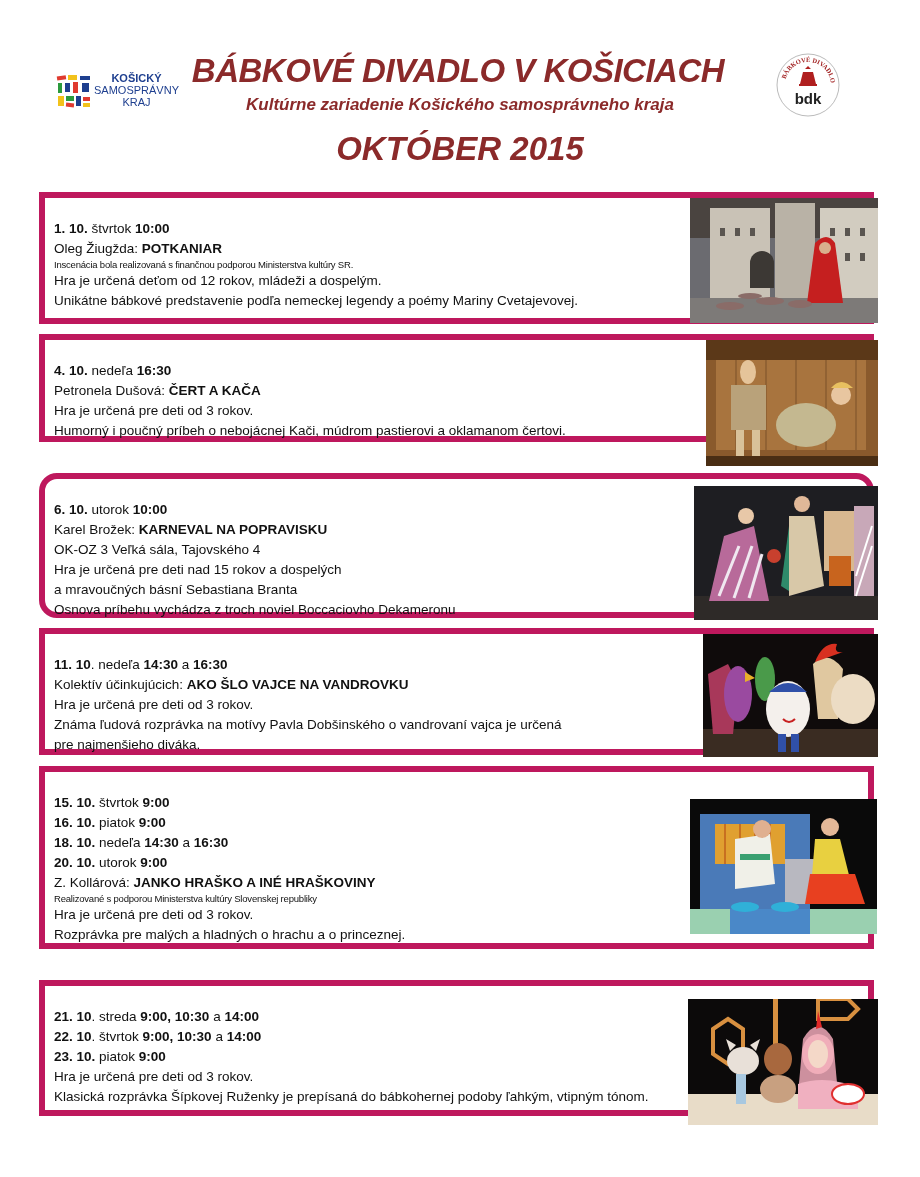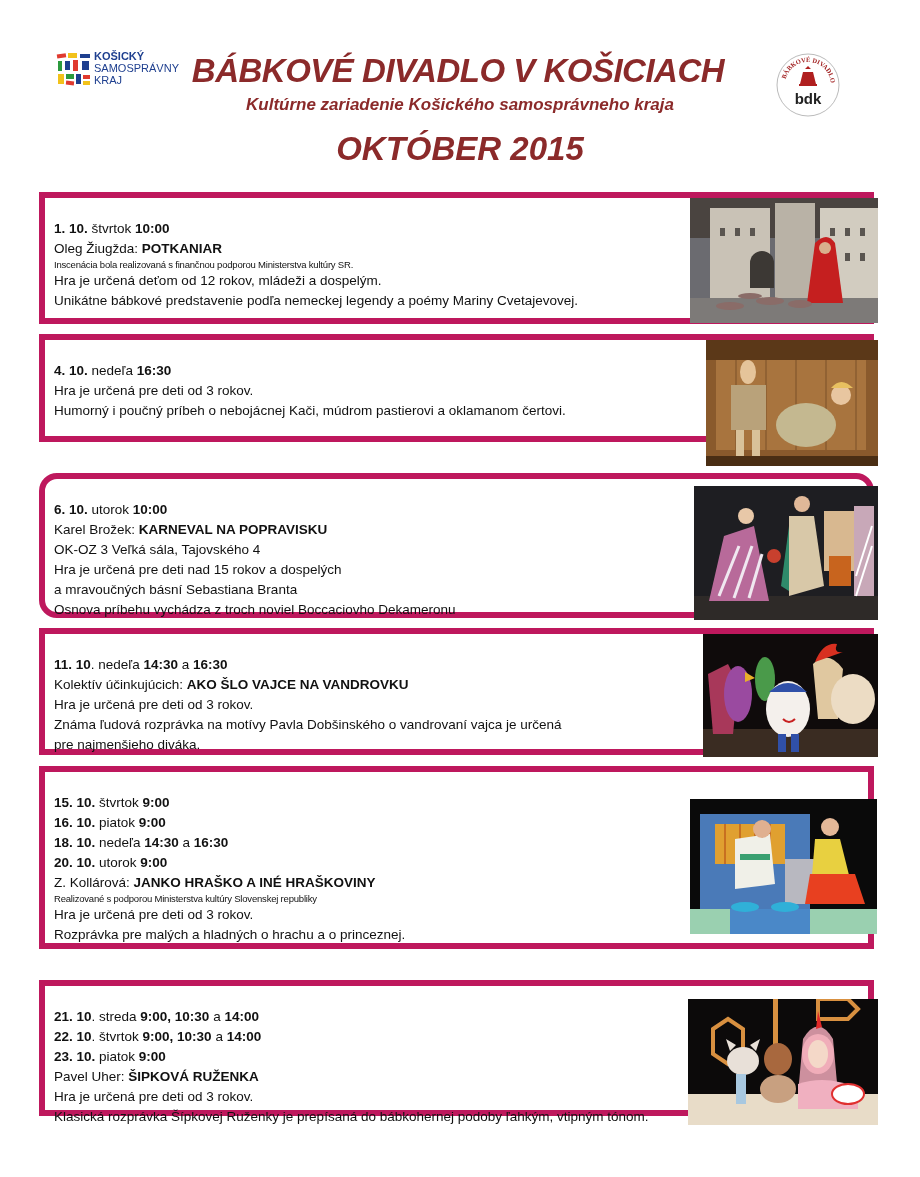--- a/index.html
+++ b/index.html
@@ -1,19 +1,19 @@
 <!DOCTYPE html>
 <html><head>
 <meta charset="utf-8">
 <style>
   html, body { margin: 0; padding: 0; background: #ffffff; }
   body { width: 920px; height: 1177px; position: relative; overflow: hidden;
          font-family: "Liberation Sans", sans-serif; color: #111; }
   .header { position: absolute; left: 0; top: 0; width: 920px; height: 185px; }
-  .ksk-logo { position: absolute; left: 56px; top: 48px; width: 124px; height: 44px; }
+  .ksk-logo { position: absolute; left: 56px; top: 70px; width: 124px; height: 44px; text-align: center; }
   .ksk-mark { position: absolute; left: 0; top: 4px; width: 36px; height: 36px; }
   .ksk-text { position: absolute; left: 38px; top: 2px; font-size: 11px; line-height: 12px; color: #1e3f8f; }
   .ksk-text .l1 { font-weight: bold; }
   .bdk-logo { position: absolute; left: 775px; top: 52px; width: 66px; height: 66px; }
   .title { position: absolute; left: 0; width: 920px; text-align: center; color: #8b2a2a;
            font-weight: bold; font-style: italic; }
   .title.main { top: 52px; font-size: 33px; letter-spacing: -0.5px; left: -2px; }
   .title.sub { top: 95px; font-size: 17px; }
   .title.month { top: 130px; font-size: 33px; }
 
@@ -105,20 +105,21 @@
           <ellipse cx="110" cy="106" rx="12" ry="4"></ellipse>
           <ellipse cx="60" cy="98" rx="12" ry="3"></ellipse>
         </g>
     </svg>
   </div>
 </div>
 
 <div class="event" style="top:334px;height:108px;">
   <div class="text" style="top:21px;">
     <div class="line"><b>4. 10.</b><span> nedeľa </span><b>16:30</b></div>
+    <div class="line"><span>Petronela Dušová: </span><b>ČERT A KAČA</b></div>
     <div class="line">Hra je určená pre deti od 3 rokov.</div>
     <div class="line">Humorný i poučný príbeh o nebojácnej Kači, múdrom pastierovi a oklamanom čertovi.</div>
   </div>
   <div class="photo" style="left:661px;top:0;width:172px;height:126px;">
     <svg width="172" height="126" viewBox="0 0 172 126">
       <rect width="172" height="126" fill="#8a5a2c"></rect>
       <rect x="0" y="0" width="172" height="20" fill="#5b3818"></rect>
       <path d="M10 20 h150 v90 h-150z" fill="#a8743e"></path>
       <g stroke="#7a5028" stroke-width="1">
           <line x1="30" y1="20" x2="30" y2="110"></line>
@@ -237,21 +238,20 @@
         <ellipse cx="95" cy="108" rx="14" ry="5" fill="#30b0d8"></ellipse>
     </svg>
   </div>
 </div>
 
 <div class="event" style="top:980px;height:136px;">
   <div class="text" style="top:21px;">
     <div class="line"><b>21. 10</b><span>. streda  </span><b>9:00, 10:30</b><span> a </span><b>14:00</b></div>
     <div class="line"><b>22. 10</b><span>. štvrtok </span><b>9:00, 10:30</b><span> a </span><b>14:00</b></div>
     <div class="line"><b>23. 10.</b><span> piatok </span><b>9:00</b></div>
-    <div class="line"><span>Pavel Uher:  </span><b>ŠIPKOVÁ RUŽENKA</b></div>
     <div class="line">Hra je určená pre deti od 3 rokov.</div>
     <div class="line">Klasická rozprávka Šípkovej Ruženky je prepísaná do bábkohernej podoby ľahkým, vtipným tónom.</div>
   </div>
   <div class="photo" style="left:643px;top:13px;width:190px;height:126px;">
     <svg width="190" height="126" viewBox="0 0 190 126">
       <rect width="190" height="126" fill="#0c0a0a"></rect>
       <path d="M25 30 l15 -10 l15 10 l0 25 l-15 10 l-15 -10z" fill="none" stroke="#d89040" stroke-width="4"></path>
       <rect x="85" y="0" width="5" height="70" fill="#d89040"></rect>
       <path d="M130 0 l30 0 l10 10 l-10 10 l-30 0z" fill="none" stroke="#d89040" stroke-width="4"></path>
       <rect x="0" y="95" width="190" height="31" fill="#e8dcc8"></rect>

